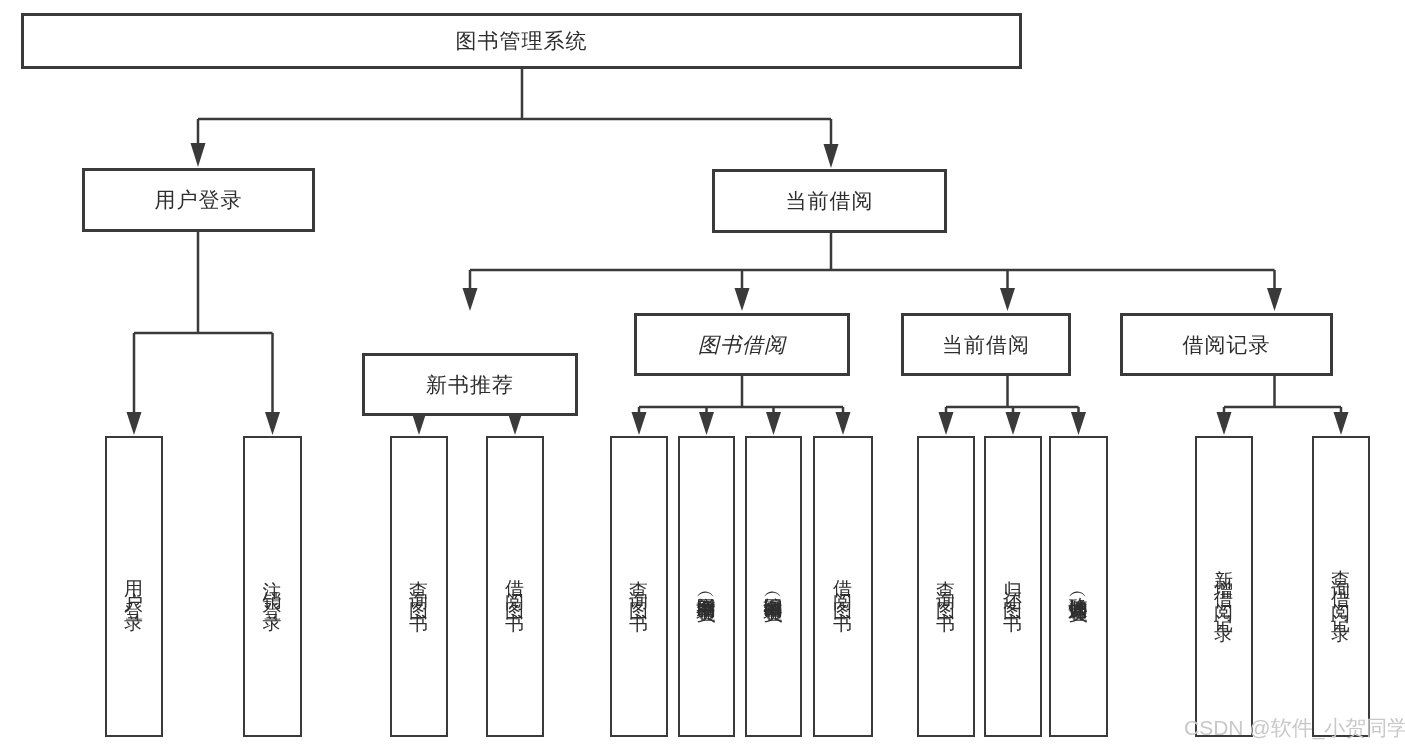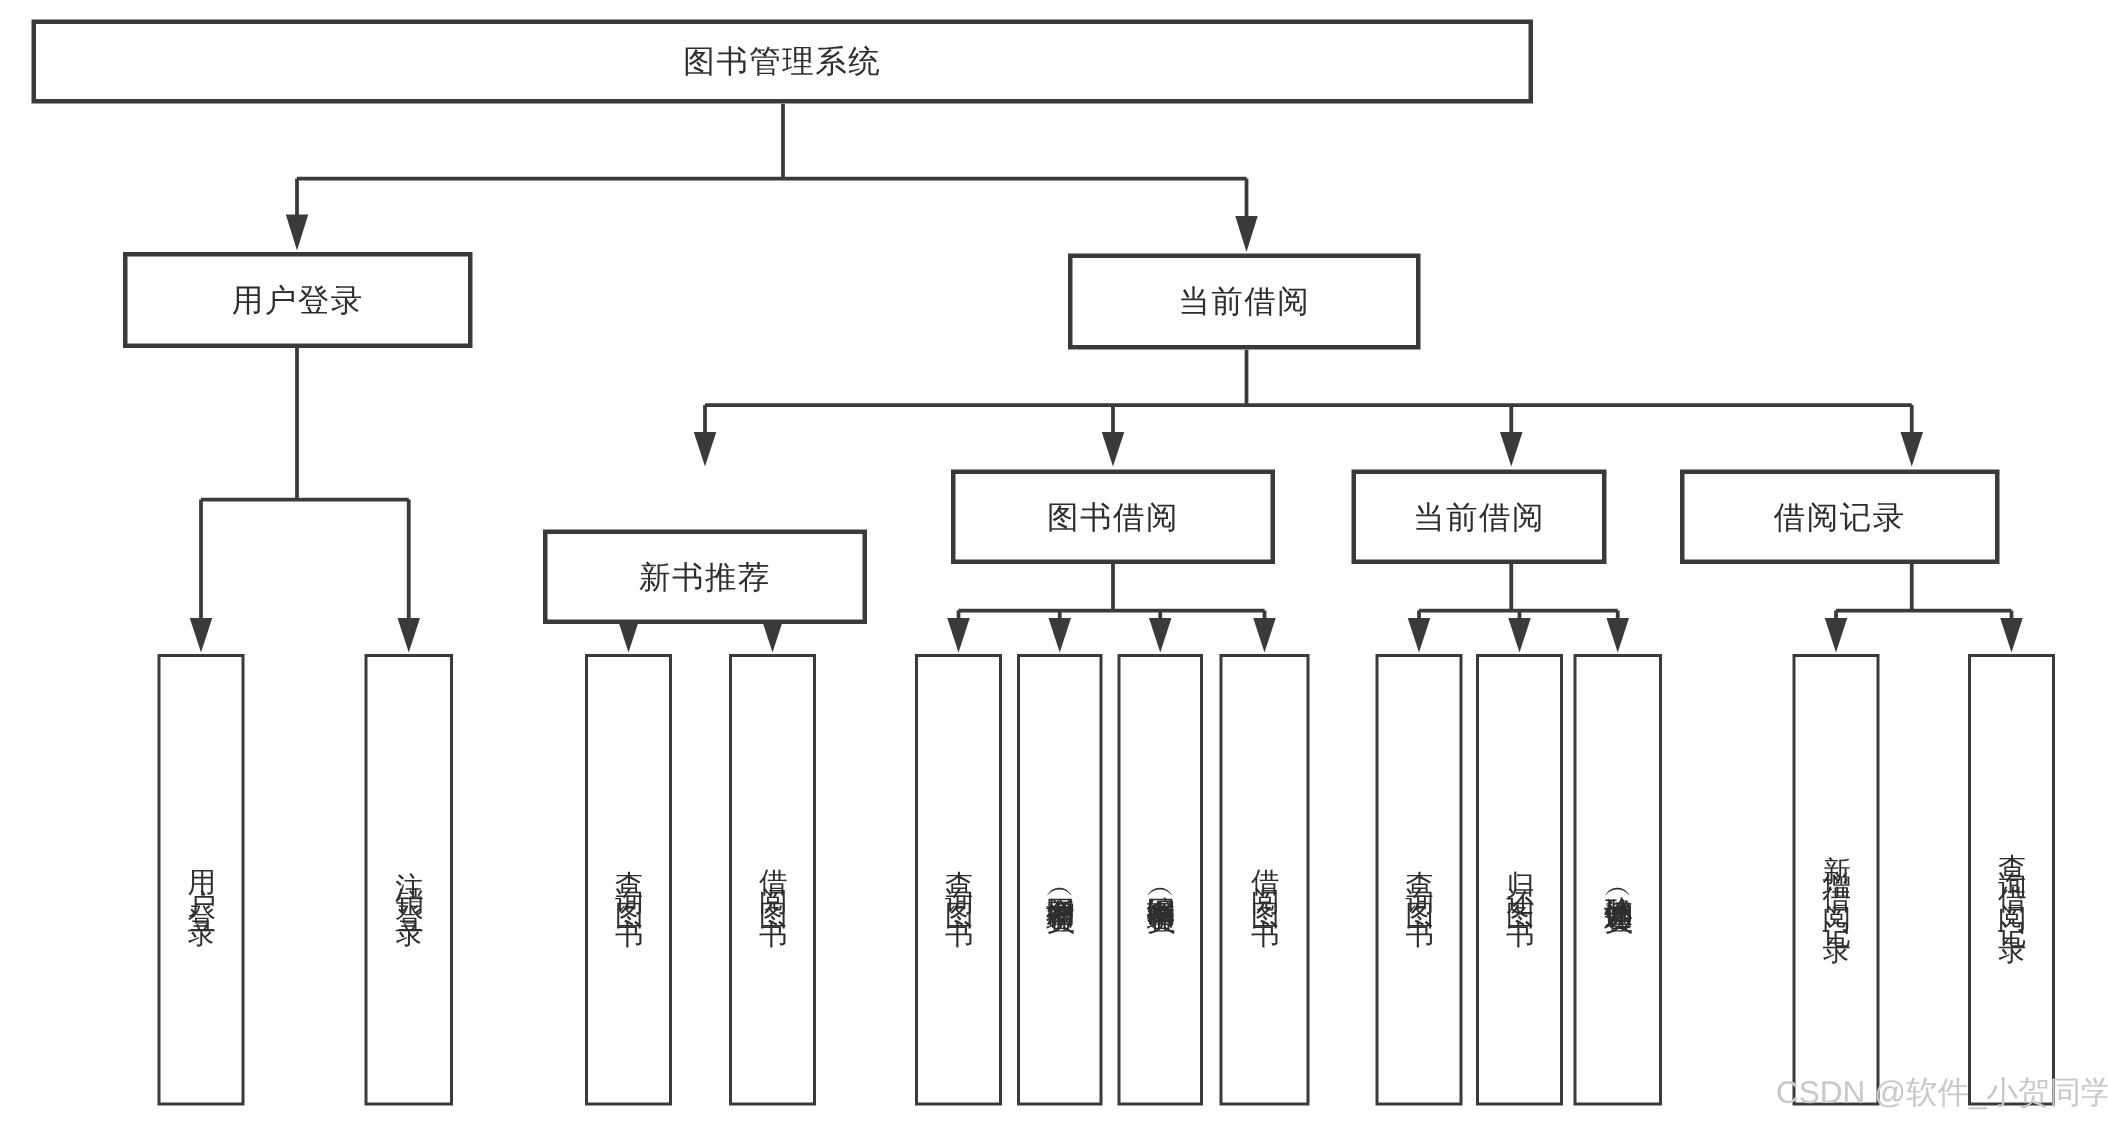--- a/index.html
+++ b/index.html
@@ -123,21 +123,21 @@
   <div class="box h" style="left:82px; top:168px; width:233px; height:64px;">
     <span class="label">用户登录</span>
   </div>
   <div class="box h" style="left:712px; top:169px; width:235px; height:64px;">
     <span class="label">当前借阅</span>
   </div>
 
   <div class="box h" style="left:362px; top:313px; width:216px; height:63px;margin-top:40px;">
     <span class="label">新书推荐</span>
   </div>
-  <div class="box h" style="left:634px; top:313px; width:216px; height:63px;">
+  <div class="box h" style="left:634px; top:313px; width:216px; height:63px;font-style:italic;">
     <span class="label">图书借阅</span>
   </div>
   <div class="box h" style="left:901px; top:313px; width:170px; height:63px;">
     <span class="label">当前借阅</span>
   </div>
   <div class="box h" style="left:1120px; top:313px; width:213px; height:63px;">
     <span class="label">借阅记录</span>
   </div>
 
   <div class="box leaf" style="left:105px; top:436px; width:58px; height:301px;">

